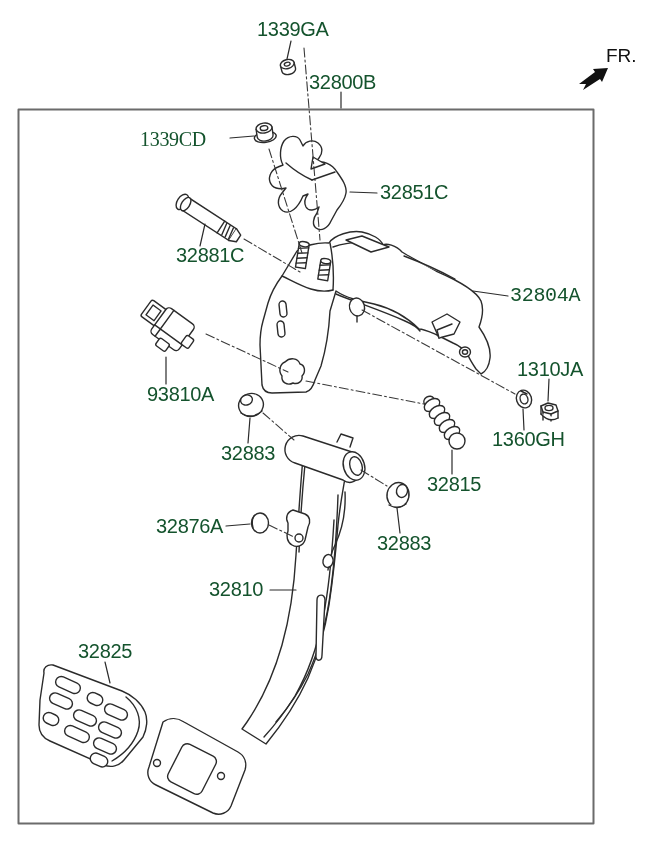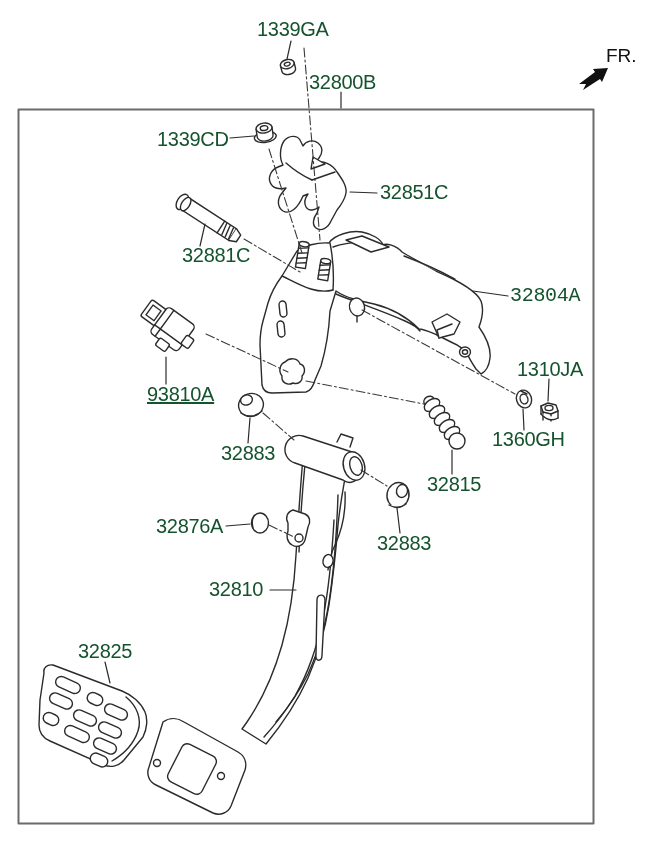--- a/index.html
+++ b/index.html
@@ -238,25 +238,25 @@
       <line x1="270" y1="590" x2="296" y2="590"></line>
       <line x1="105" y1="662" x2="110" y2="683"></line>
     </g>
   </g>
 </svg>
 
   <div class="fr" style="left:606px;top:42px;">FR.</div>
 
   <div class="plabel" style="left:257px;top:19px;">1339GA</div>
   <div class="plabel" style="left:309px;top:72px;">32800B</div>
-  <div class="plabel" style="left:157px;top:129px;">1339CD</div>
+  <div class="plabel" style="left:140px;top:129px;font-family:Liberation Serif, serif;">1339CD</div>
   <div class="plabel" style="left:380px;top:182px;">32851C</div>
-  <div class="plabel" style="left:182px;top:245px;text-align:right;">32881C</div>
+  <div class="plabel" style="left:176px;top:245px;text-align:right;">32881C</div>
   <div class="plabel" style="left:510px;top:286px;font-family:Liberation Mono, monospace;">32804A</div>
-  <div class="plabel" style="left:147px;top:384px;text-decoration:underline;">93810A</div>
+  <div class="plabel" style="left:147px;top:384px;">93810A</div>
   <div class="plabel" style="left:517px;top:359px;">1310JA</div>
   <div class="plabel" style="left:492px;top:429px;">1360GH</div>
   <div class="plabel" style="left:221px;top:443px;">32883</div>
   <div class="plabel" style="left:427px;top:474px;text-align:center;">32815</div>
   <div class="plabel" style="left:377px;top:533px;">32883</div>
   <div class="plabel" style="left:156px;top:516px;">32876A</div>
   <div class="plabel" style="left:209px;top:579px;">32810</div>
   <div class="plabel" style="left:78px;top:641px;">32825</div>
 </div>
 

